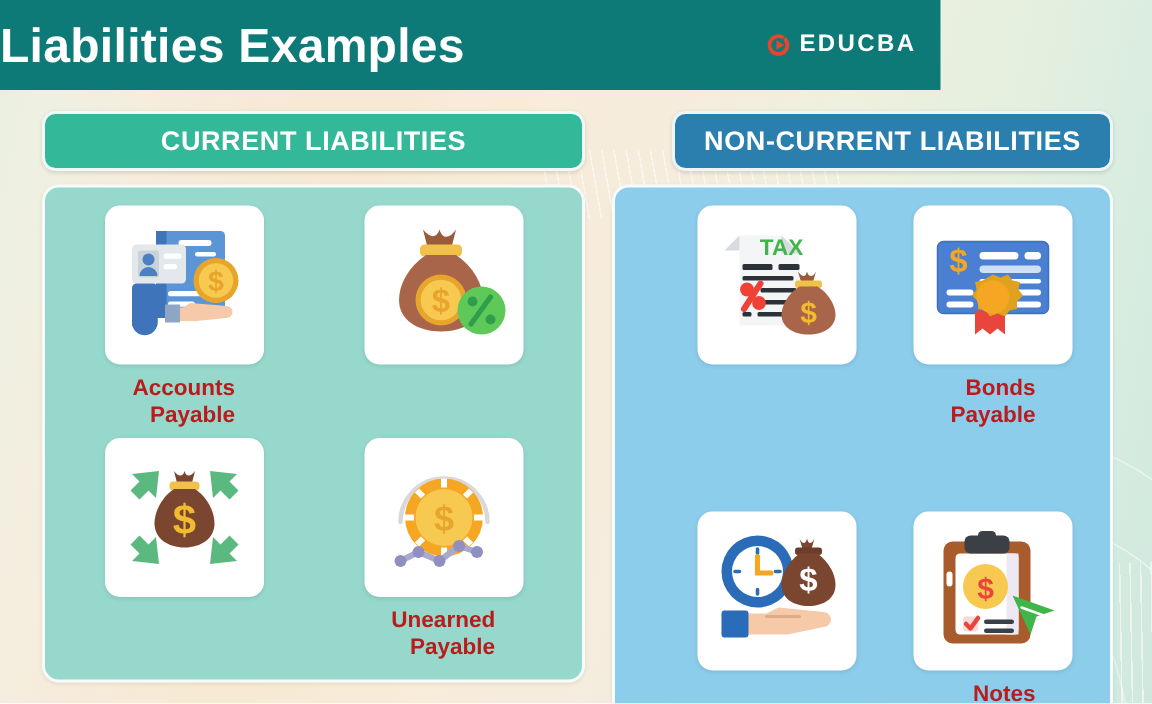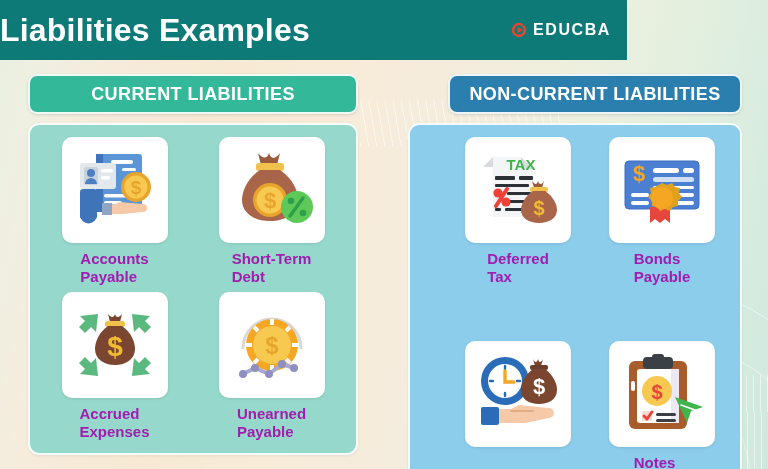--- a/index.html
+++ b/index.html
@@ -68,21 +68,21 @@
     width: 18px; height: 18px; flex: 0 0 18px;
     position: relative;
   }
   #brand-name {
     color: #ffffff; font-size: 16px; font-weight: bold;
     letter-spacing: 1.6px;
   }
 
   
   .column { position: absolute; top: 74px; }
-  #col-current { left: 28px; width: 330px; }
+  #col-current { left: 28px; width: 362px; }
   #col-noncurrent { left: 408px; width: 334px; }
 
   .col-header {
     height: 40px; border-radius: 9px;
     display: flex; align-items: center; justify-content: center;
     color: #fff; font-size: 18px; font-weight: bold;
     letter-spacing: 0.4px;
     border: 2px solid rgba(255,255,255,0.92);
     box-shadow: 0 1px 3px rgba(0,0,0,0.12);
   }
@@ -106,22 +106,22 @@
   .item { display: flex; flex-direction: column; align-items: center; }
   .icon-card {
     width: 106px; height: 106px;
     background: #ffffff;
     border-radius: 10px;
     box-shadow: 0 1px 3px rgba(0,0,0,0.10);
     display: flex; align-items: center; justify-content: center;
   }
   .item-label {
     margin-top: 7px;
-    text-align: left;
-    color: #a21caf;
+    text-align: right;
+    color: #b91c1c;
     font-size: 15px;
     font-weight: bold;
     line-height: 1.18;
     white-space: pre-line;
   }
   svg { display: block; }
 </style>
 </head>
 <body>
 
@@ -190,43 +190,39 @@
               <circle cx="41" cy="51" r="17" fill="#e8a52c"></circle>
               <circle cx="41" cy="51" r="13.5" fill="#f7c951"></circle>
               <text x="41" y="59" font-family="Liberation Sans, sans-serif" font-size="22" font-weight="bold" fill="#e8a52c" text-anchor="middle">$</text>
               <circle cx="68" cy="58" r="16" fill="#5ec959"></circle>
               <circle cx="62" cy="52" r="3.3" fill="#2e9e4b"></circle>
               <circle cx="74" cy="64" r="3.3" fill="#2e9e4b"></circle>
               <path d="M74 49 61 67" stroke="#2e9e4b" stroke-width="3.4" stroke-linecap="round"></path>
             </svg>
           </span>
         </div>
-        <div class="item-label">Short-Term
-Debt</div>
       </div>
 
       <div class="item">
         <div class="icon-card">
           <span>
             <svg width="86" height="82" viewBox="0 0 86 82">
               <g fill="#5bb97f">
                 <path d="M26 10 8 12l5 5-6 6 6 6 6-6 5 5z"></path>
                 <path d="M60 10l18 2-5 5 6 6-6 6-6-6-5 5z"></path>
                 <path d="M26 72 8 70l5-5-6-6 6-6 6 6 5-5z"></path>
                 <path d="M60 72l18-2-5-5 6-6-6-6-6 6-5-5z"></path>
               </g>
               <path d="M36 10c3 4 6 4 7 0 1 4 4 4 7 0l-2 8H38z" fill="#7a4630"></path>
               <rect x="33" y="17" width="20" height="6" rx="2.5" fill="#f0c14b"></rect>
               <path d="M36 22h14c9 6 13 16 13 23 0 10-9 16-20 16s-20-6-20-16c0-7 4-17 13-23z" fill="#7a4630"></path>
               <text x="43" y="52" font-family="Liberation Sans, sans-serif" font-size="28" font-weight="bold" fill="#f0bb2e" text-anchor="middle">$</text>
             </svg>
           </span>
         </div>
-        <div class="item-label">Accrued
-Expenses</div>
       </div>
 
       <div class="item">
         <div class="icon-card">
           <span>
             <svg width="86" height="82" viewBox="0 0 86 82">
               <path d="M14 44a29 29 0 1 1 58 0" fill="none" stroke="#d9d9d9" stroke-width="3" stroke-linecap="round"></path>
               <circle cx="43" cy="41" r="26" fill="#f5a623"></circle>
               <g stroke="#ffffff" stroke-width="4">
                 <path d="M43 15v6M43 61v6M17 41h6M63 41h6M25 23l4 4M57 55l4 4M61 23l-4 4M29 55l-4 4"></path>
@@ -278,22 +274,20 @@
                 <circle cx="31" cy="53" r="4.6"></circle>
                 <path d="M32 40 21 57" stroke="#ef4136" stroke-width="4" stroke-linecap="round"></path>
               </g>
               <path d="M57 32c3 4 5 4 6 0 1 4 4 4 6 0l-2 7H59z" fill="#9a5a3c"></path>
               <rect x="55" y="38" width="18" height="5" rx="2" fill="#f0c14b"></rect>
               <path d="M58 42h12c8 5 12 13 12 19 0 8-8 13-18 13s-18-5-18-13c0-6 4-14 12-19z" fill="#a9654a"></path>
               <text x="64" y="66" font-family="Liberation Sans, sans-serif" font-size="20" font-weight="bold" fill="#f0bb2e" text-anchor="middle">$</text>
             </svg>
           </span>
         </div>
-        <div class="item-label">Deferred
-Tax</div>
       </div>
 
       <div class="item">
         <div class="icon-card">
           <span>
             <svg width="86" height="82" viewBox="0 0 86 82">
               <rect x="6" y="12" width="74" height="48" rx="4" fill="#4a7fd1"></rect>
               <rect x="6" y="12" width="74" height="48" rx="4" fill="none" stroke="#3f6fc0" stroke-width="1"></rect>
               <text x="20" y="32" font-family="Liberation Sans, sans-serif" font-size="22" font-weight="bold" fill="#f5a623" text-anchor="middle">$</text>
               <g fill="#ffffff">

